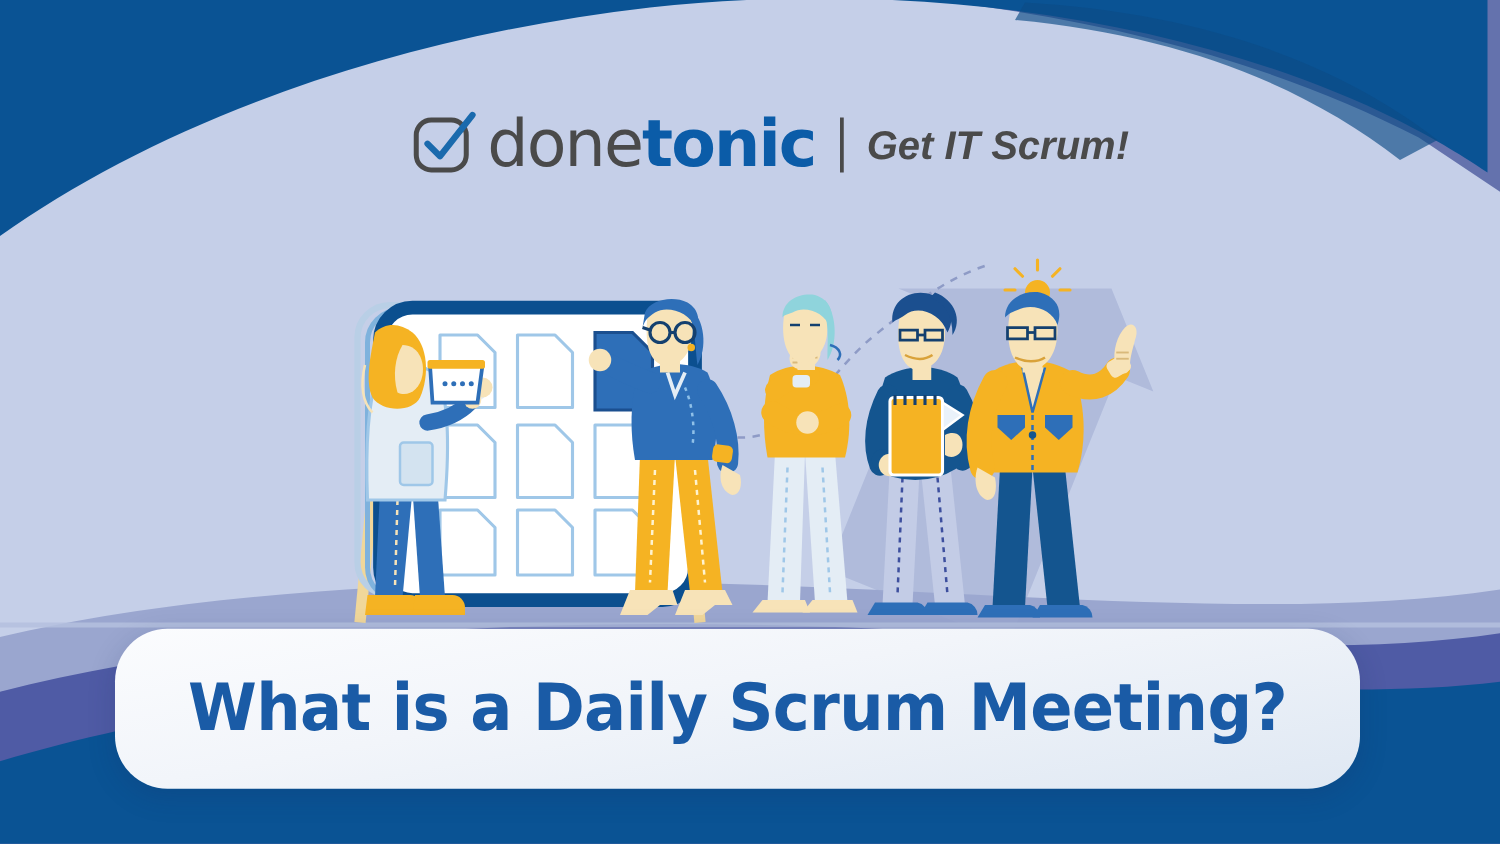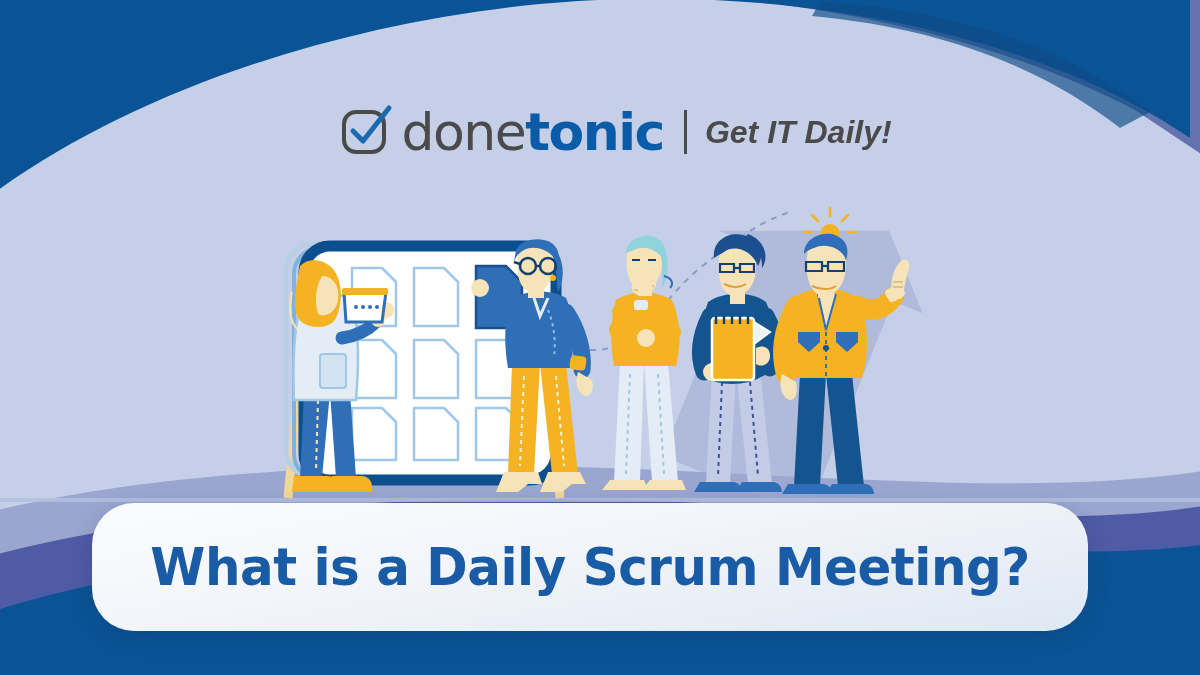--- a/index.html
+++ b/index.html
@@ -13,21 +13,21 @@
   #canvas {
     position:absolute; inset:0;
     width:1200px; height:675px;
     overflow:hidden;
   }
   .layer { position:absolute; inset:0; width:1200px; height:675px; }
 
   
   #logo-row {
     position:absolute;
-    left:0; right:0; top:104px;
+    left:0; right:0; top:88px;
     display:flex; align-items:center; justify-content:center;
     gap:0px;
     z-index:40;
     padding-left:31px;
   }
   #logo-mark { width:56px; height:56px; margin-right:6px; display:block; }
   #logo-word {
     font-size:52px;
     letter-spacing:-1.5px;
     line-height:1;
@@ -373,20 +373,20 @@
 
   <div id="logo-row">
     <svg id="logo-mark" viewBox="0 0 56 56">
       <rect x="5" y="8" width="40" height="40" rx="12" fill="none" stroke="#4a4a4a" stroke-width="4"></rect>
       <path d="M 14,27 L 24,37 L 50,4" fill="none" stroke="#1a6aad" stroke-width="5" stroke-linecap="round" stroke-linejoin="round"></path>
     </svg>
     <div id="logo-word">
       <span class="done">done</span><span class="tonic">tonic</span>
     </div>
     <span id="logo-sep"></span>
-    <div id="logo-tag">Get IT Daily!</div>
+    <div id="logo-tag">Get IT Scrum!</div>
   </div>
 
   <div id="title-card">
     <div id="title-text">What is a Daily Scrum Meeting?</div>
   </div>
 
 </div>
 
 </body></html>

